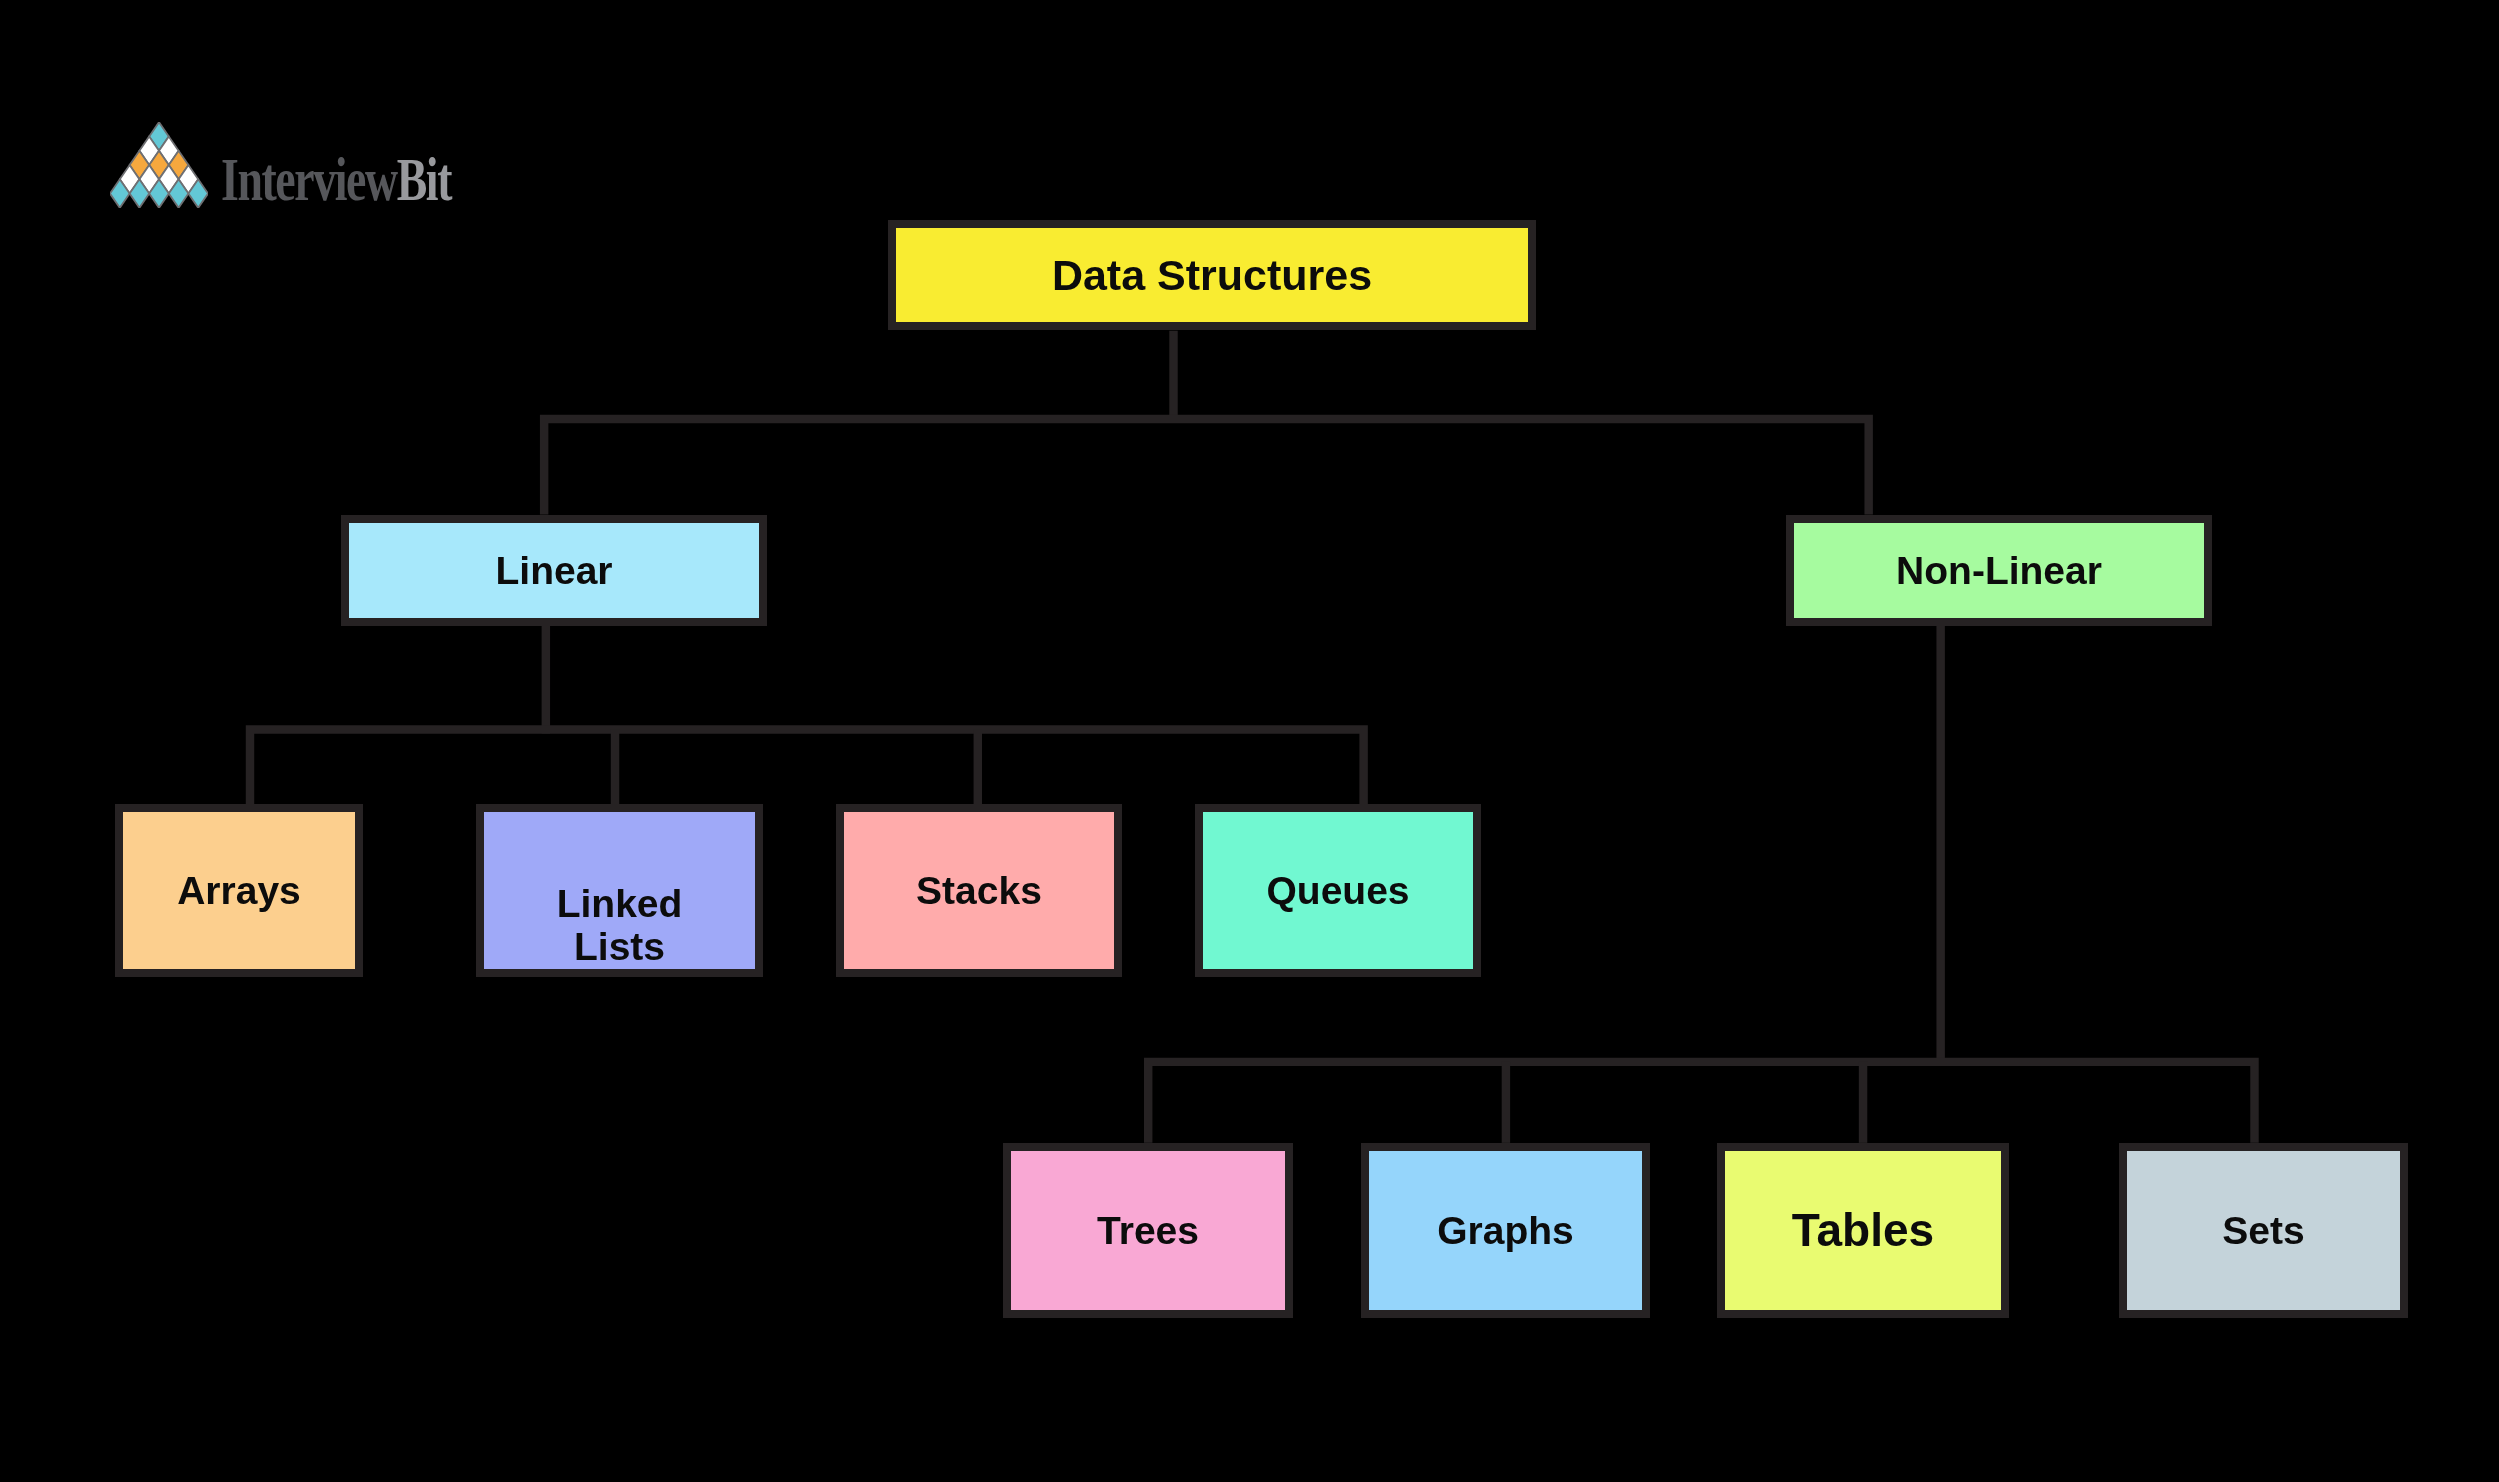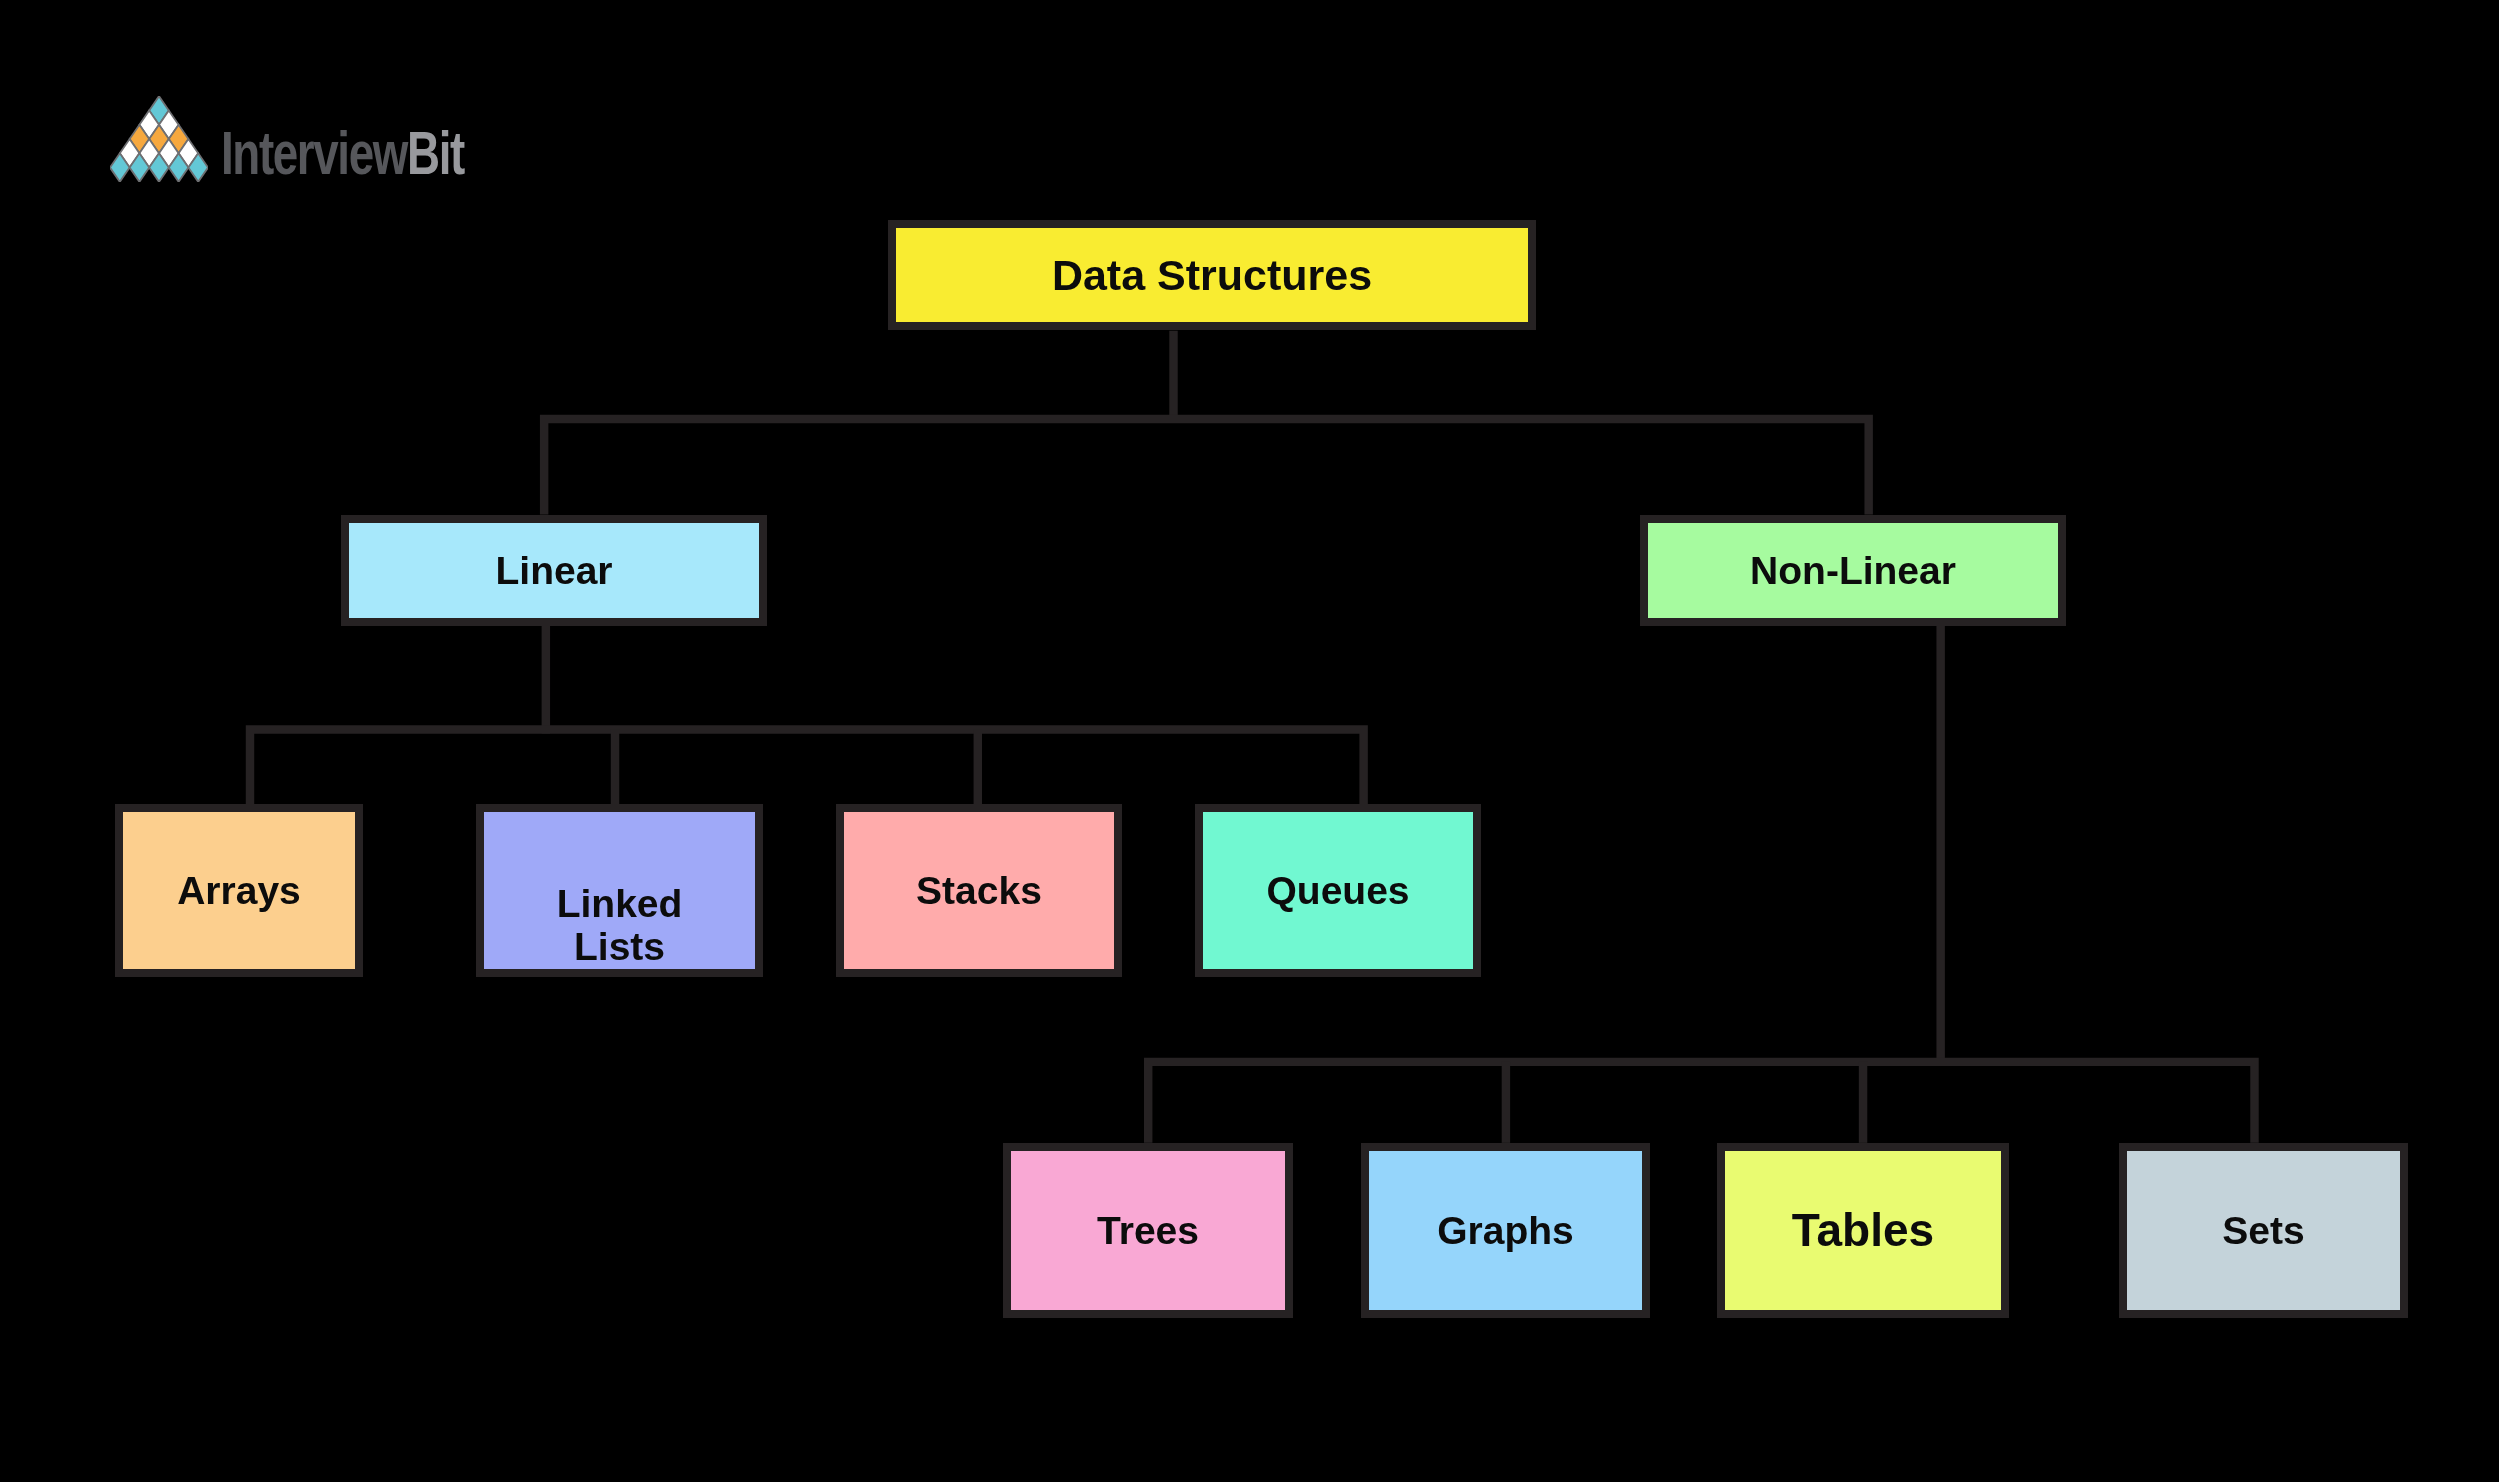--- a/index.html
+++ b/index.html
@@ -4,21 +4,21 @@
 <style>
   html,body{margin:0;padding:0;background:#000;}
   .stage{
     position:relative;
     width:2500px;height:1482px;
     background:#000;
     overflow:hidden;
     font-family:"Liberation Sans", sans-serif;
   }
   
-  .logo{position:absolute;left:110px;top:96px;width:619px;height:90px;}
+  .logo{position:absolute;left:110px;top:122px;width:619px;height:90px;font-family:Liberation Serif, serif;}
   .logo-mark{position:absolute;left:0;top:0;width:98px;height:86px;}
   .logo-mark polygon{stroke:var(--mark-outline,#6e6f72);stroke-width:3.2;stroke-linejoin:miter;}
   .tile-teal{fill:var(--mark-teal,#63c8d6);}
   .tile-white{fill:var(--mark-white,#ffffff);}
   .tile-orange{fill:var(--mark-orange,#f6a83e);}
   .logo-text{
     position:absolute;left:111px;top:27px;
     font-size:61px;font-weight:700;letter-spacing:-0.03em;line-height:1;
     transform:scaleX(0.75);transform-origin:left center;
     white-space:nowrap;
@@ -29,21 +29,21 @@
   
   .node{
     position:absolute;box-sizing:border-box;
     border:8.4px solid var(--line,#262223);
     display:flex;align-items:center;justify-content:center;
     font-weight:700;color:#0c0c0c;text-align:center;
     line-height:1.12;white-space:pre-line;
   }
   .node-root      {left:888px;top:220px;width:648px;height:110px;font-size:43px;}
   .node-linear    {left:341px; top:515px;width:426px; height:111px;font-size:39px;}
-  .node-nonlinear {left:1640px;top:515px;width:426px; height:111px;font-size:39px;}
+  .node-nonlinear {left:1786px;top:515px;width:426px; height:111px;font-size:39px;}
   .node-arrays    {left:115px; top:804px;width:248px;height:173px;font-size:39px;}
   .node-linked    {left:476px; top:804px;width:287px;height:173px;font-size:39px;align-items:flex-end;}
   .node-stacks    {left:836px;top:804px;width:286px;height:173px;font-size:39px;}
   .node-queues    {left:1195px;top:804px;width:286px;height:173px;font-size:39px;}
   .node-trees     {left:1003px;top:1143px;width:290px;height:175px;font-size:39px;}
   .node-graphs    {left:1361px;top:1143px;width:289px;height:175px;font-size:39px;}
   .node-tables    {left:1717px;top:1143px;width:292px;height:175px;font-size:46px;}
   .node-sets      {left:2077px;top:1143px;width:289px;height:175px;font-size:39px;margin-left:42px;}
 </style>
 </head>

